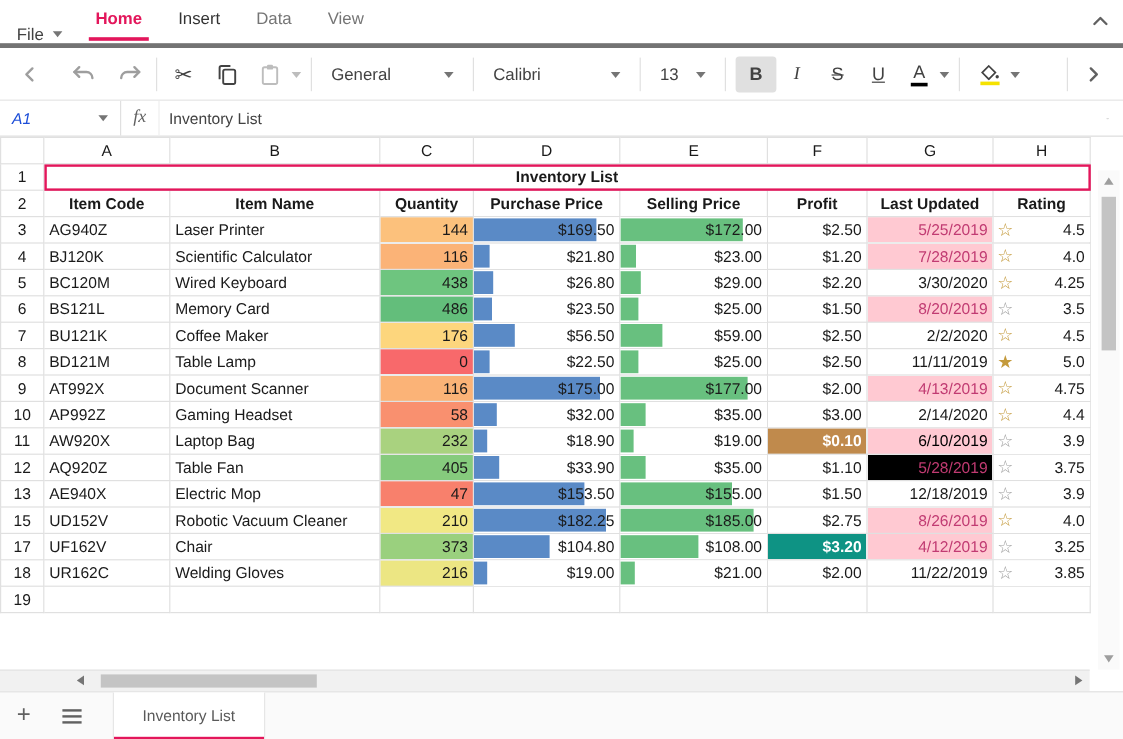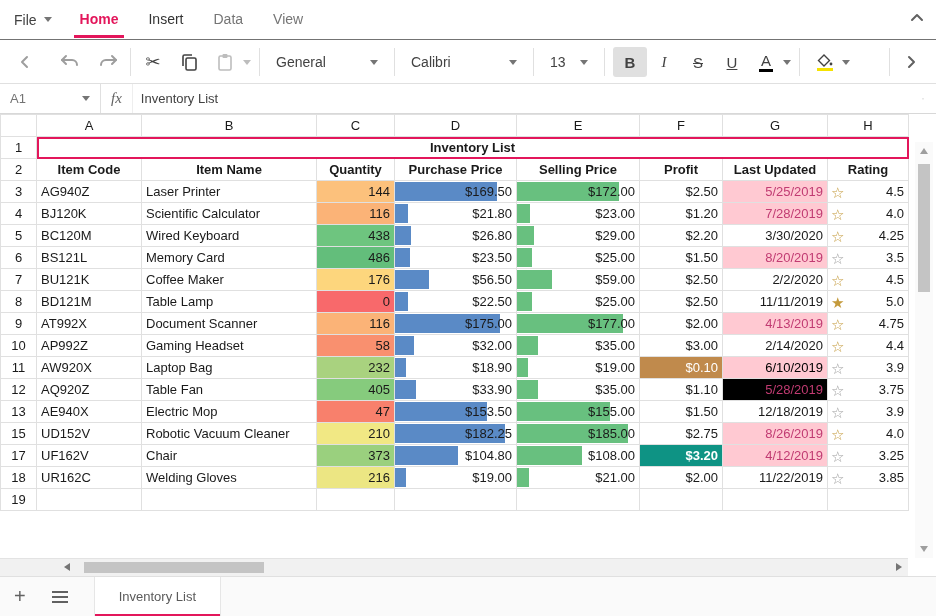--- a/index.html
+++ b/index.html
@@ -1,20 +1,20 @@
 <!DOCTYPE html>
 <html><head>
 <meta charset="utf-8">
 <style>
   * { margin:0; padding:0; box-sizing:border-box; }
   html,body { width:936px; height:616px; overflow:hidden; font-family:"Liberation Sans", sans-serif; background:#fff; }
   .app { position:relative; width:936px; height:616px; background:#fff; }
 
   
-  .menubar { position:absolute; top:0; left:0; right:0; height:40px; background:#fff; border-bottom:1px solid #737373; display:flex; align-items:center; padding-left:14px; }
+  .menubar { position:absolute; top:0; left:0; right:0; height:40px; background:#fff; border-bottom:4px solid #737373; display:flex; align-items:flex-end; padding-left:14px; }
   .menu-file { display:flex; align-items:center; gap:7px; color:#424242; font-size:14px; cursor:pointer; margin-right:28px; }
   .menu-tab { font-size:14px; color:#757575; margin-right:30px; position:relative; height:40px; line-height:38px; cursor:pointer; }
   .menu-tab.active { color:#e3165b; font-weight:bold; }
   .menu-tab.active::after { content:""; position:absolute; left:-6px; right:-6px; bottom:2px; height:3px; background:#e3165b; }
   .menu-tab.dark { color:#333; }
   .caret { width:0; height:0; border-left:4px solid transparent; border-right:4px solid transparent; border-top:5px solid #757575; display:inline-block; }
   .caret.dim { border-top-color:#bdbdbd; }
   .chev { stroke:#616161; stroke-width:2; fill:none; stroke-linecap:round; stroke-linejoin:round; }
   .chev.dim { stroke:#9e9e9e; }
   .corner-chevron { position:absolute; right:12px; top:12px; }
@@ -31,21 +31,21 @@
   .strike-g { text-decoration:line-through; }
   .uline-g { text-decoration:underline; }
   .fontcolor-g { display:flex; flex-direction:column; align-items:center; line-height:1; }
   .fontcolor-g .bar { width:14px; height:3px; background:#000; margin-top:1px; }
   .fill-g { display:flex; flex-direction:column; align-items:center; line-height:1; }
   .fill-g .bar { width:16px; height:3px; background:#f5e200; margin-top:1px; }
   .scissors { font-size:18px; color:#424242; }
 
   
   .formulabar { position:absolute; top:84px; left:0; right:0; height:30px; background:#fff; border-bottom:1px solid #d8d8d8; display:flex; align-items:center; }
-  .namebox { width:100px; display:flex; align-items:center; justify-content:space-between; padding:0 10px; font-size:13px; color:#737373; height:100%; cursor:pointer; }
+  .namebox { width:100px; display:flex; align-items:center; justify-content:space-between; padding:0 10px; font-size:13px; color:#1d4ed8; height:100%; cursor:pointer;font-style:italic; }
   .fb-sep { width:1px; height:100%; background:#e0e0e0; }
   .fx { font-family:"Liberation Serif", serif; font-style:italic; font-size:15px; color:#616161; padding:0 10px; }
   .fb-value { flex:1; font-size:13px; color:#424242; padding-left:8px; border-left:1px solid #eee; height:100%; line-height:29px; }
   .fb-expand { padding-right:12px; }
 
   
   .grid-area { position:absolute; top:114px; left:0; width:936px; height:444px; overflow:hidden; background:#fff; }
   table.sheet { border-collapse:collapse; table-layout:fixed; width:908px; }
   table.sheet td, table.sheet th { border:1px solid #e0e0e0; overflow:hidden; white-space:nowrap; padding:0 4px; font-size:13px; height:22px; color:#1a1a1a; background:#fff; }
   th.colhead { background:#f5f5f5; color:#616161; font-weight:normal; font-size:12px; text-align:center; height:28px; border:1px solid #d9d9d9; }
@@ -383,21 +383,21 @@
             <td class="al">Laptop Bag</td>
             <td class="ar" style="background:#a9d27f">232</td>
             <td class="bar-cell">
               <div class="dbar blue" style="width:9%"></div>
               <span class="val">$18.90</span>
             </td>
             <td class="bar-cell">
               <div class="dbar green" style="width:9%"></div>
               <span class="val">$19.00</span>
             </td>
-            <td class="ar" style="background:#c08a4c;color:#fff;font-weight:normal">$0.10</td>
+            <td class="ar" style="background:#c08a4c;color:#fff;font-weight:bold">$0.10</td>
             <td class="ar" style="background:#ffc9d2;color:#000000">6/10/2019</td>
             <td class="rating-cell"><span class="star star-empty">☆</span>3.9</td>
           </tr>
           <tr>
             <td class="rowhead">12</td>
             <td class="al">AQ920Z</td>
             <td class="al">Table Fan</td>
             <td class="ar" style="background:#86cb7d">405</td>
             <td class="bar-cell">
               <div class="dbar blue" style="width:17%"></div>

